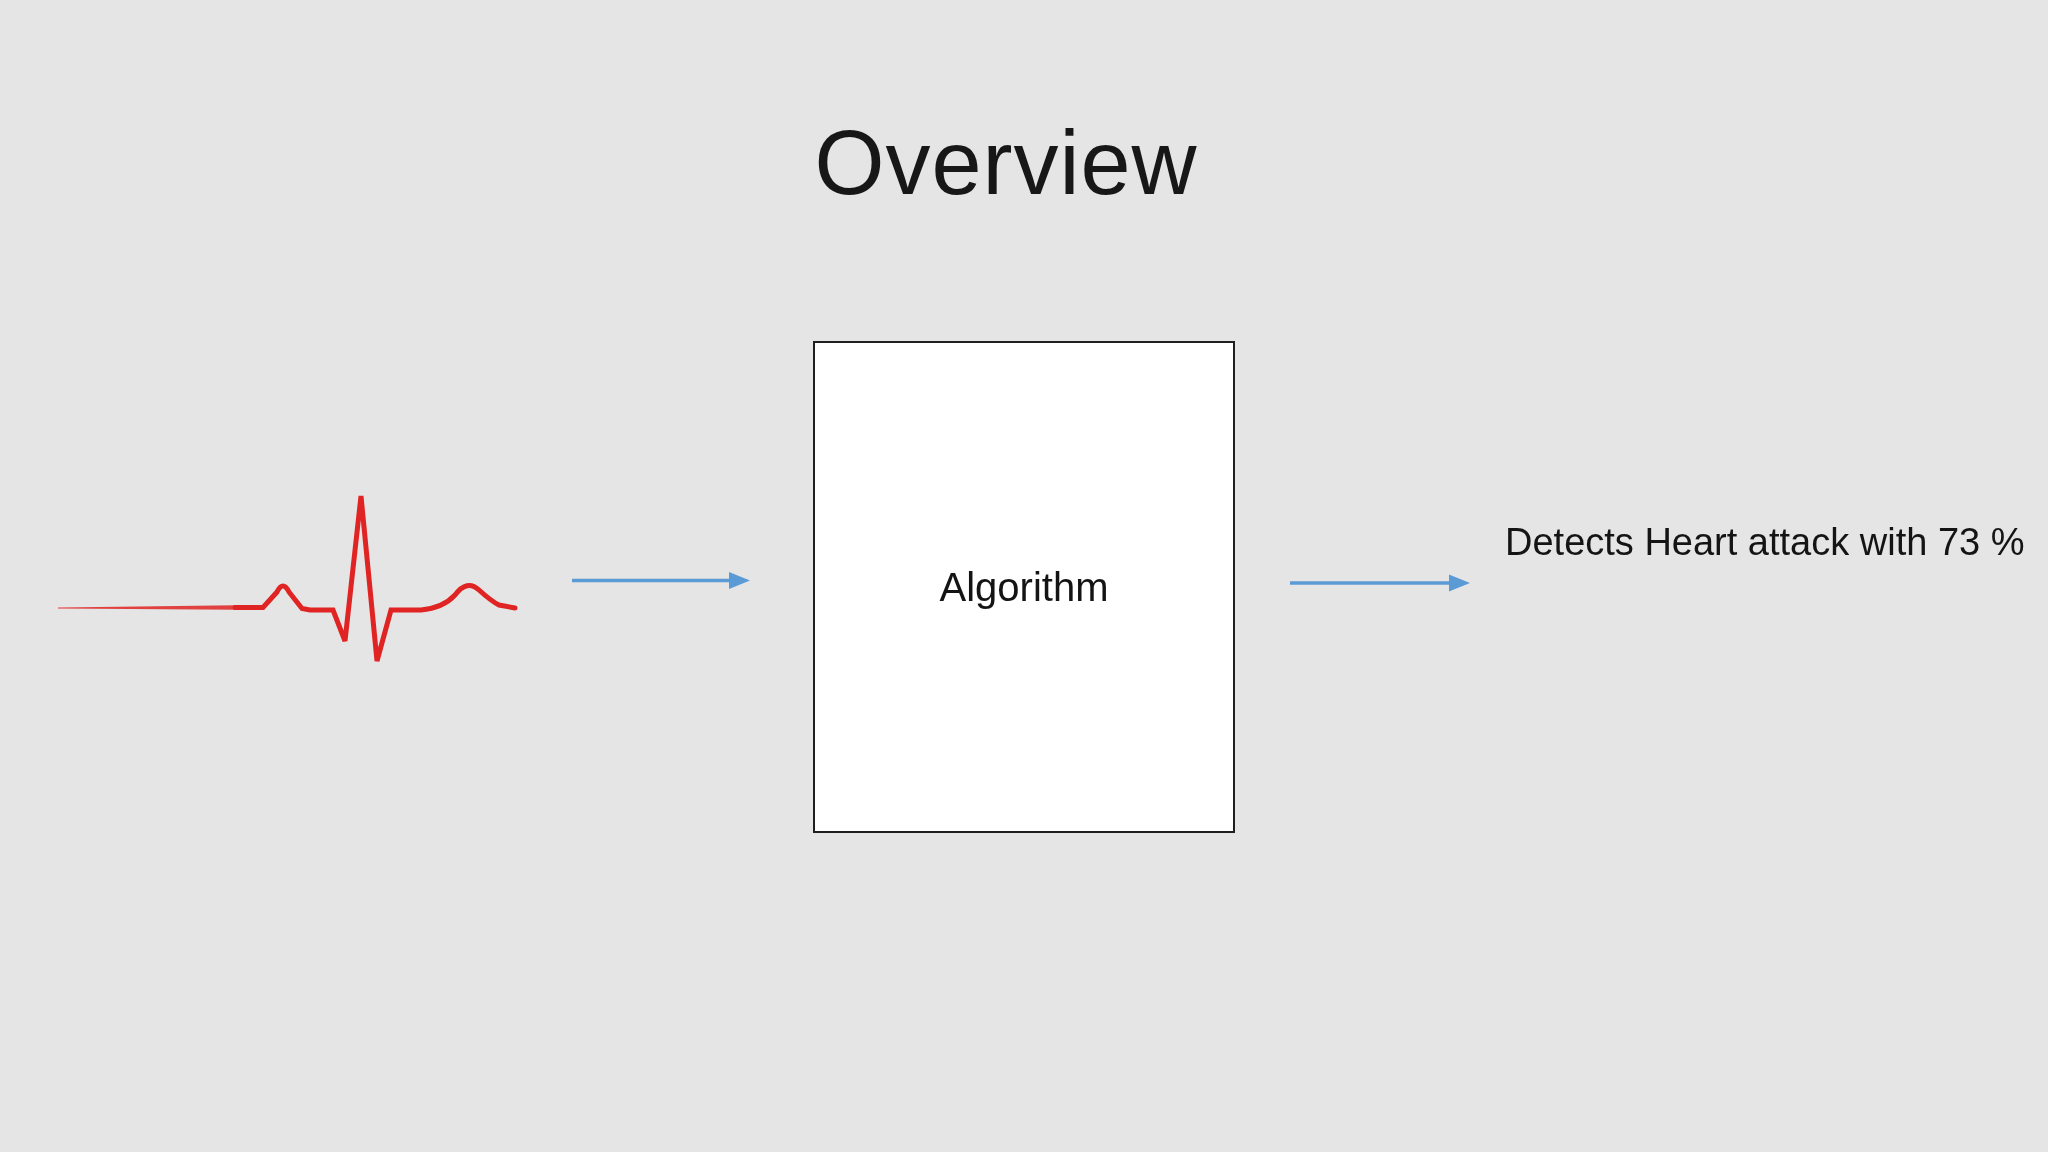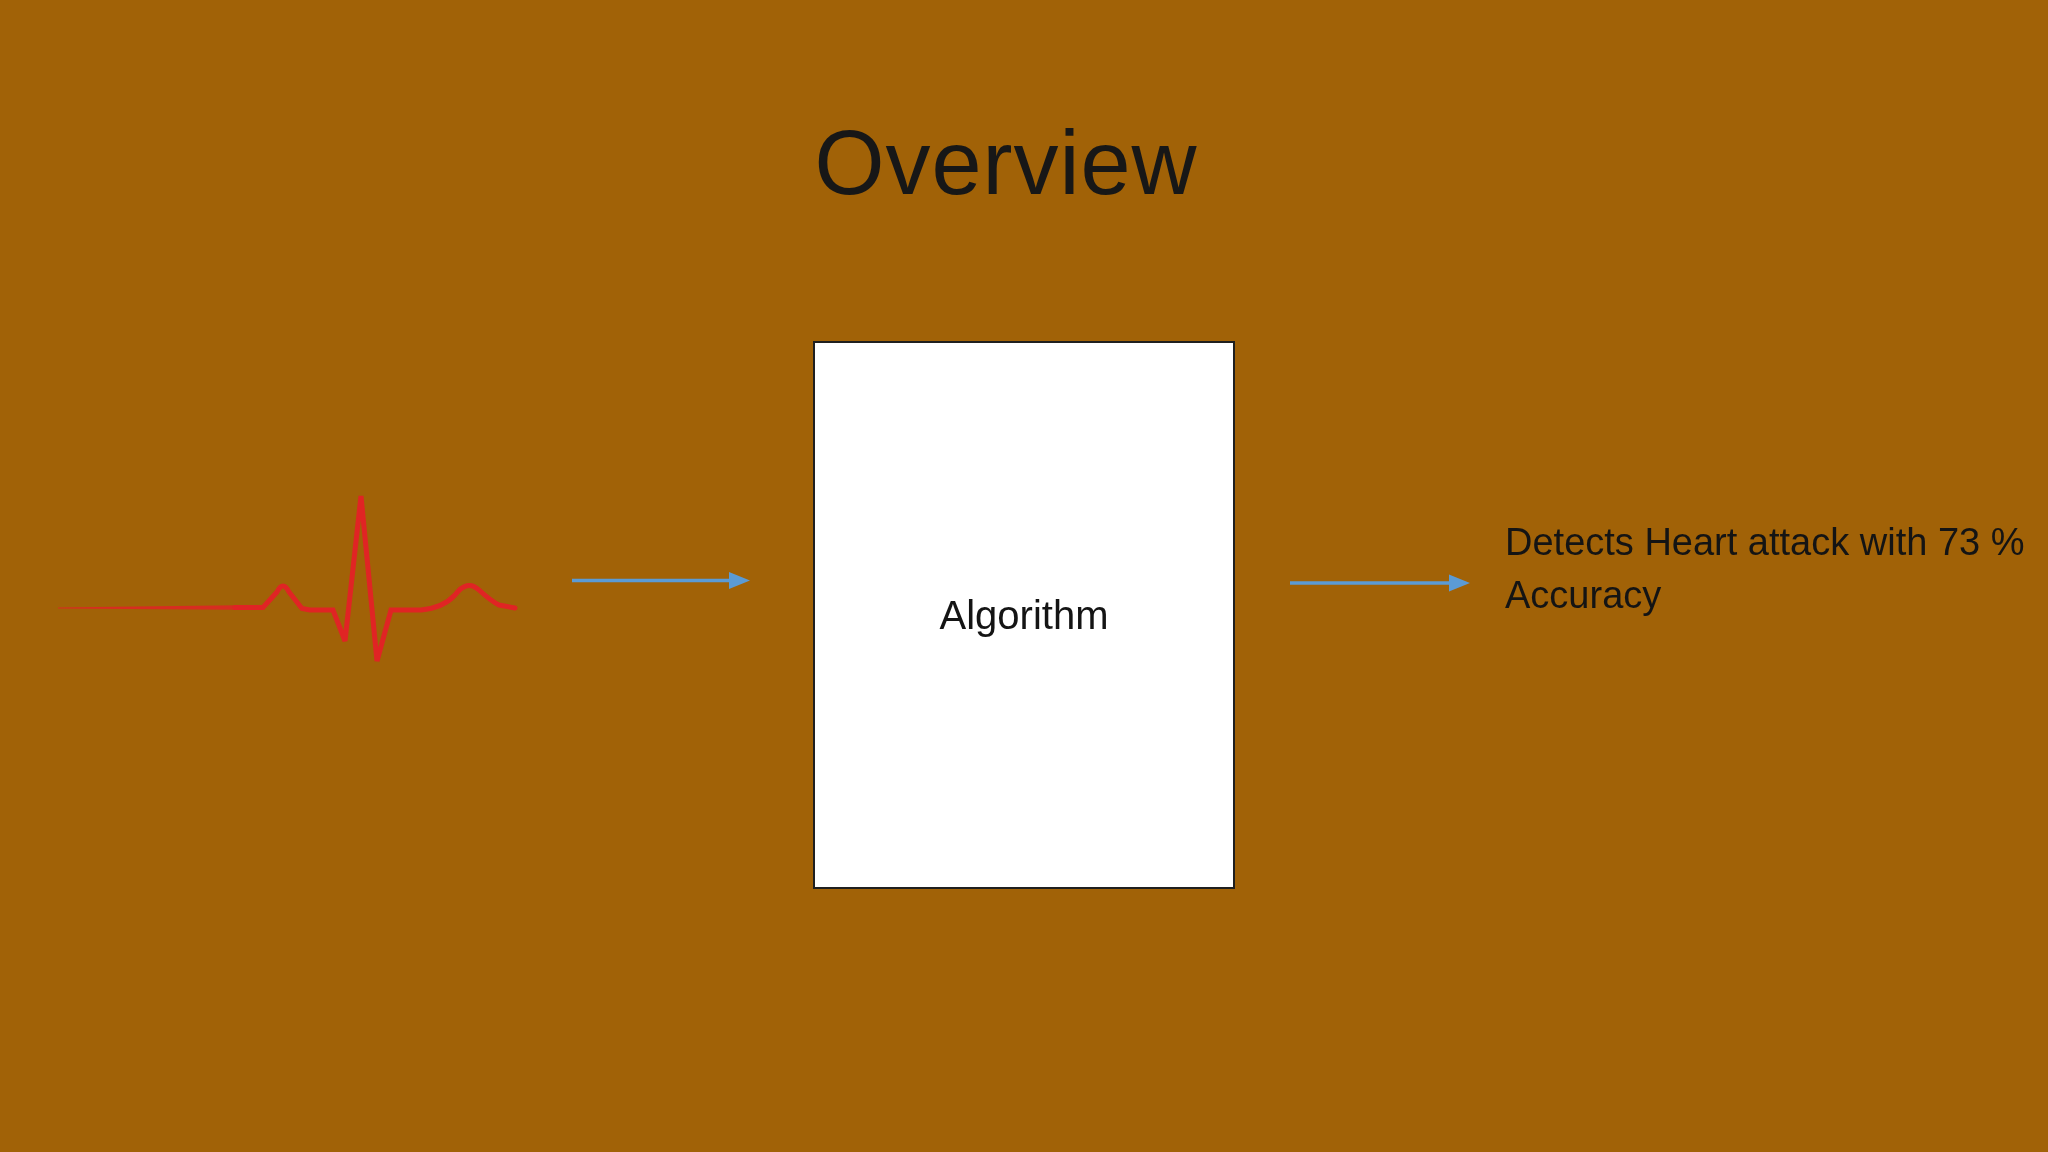--- a/index.html
+++ b/index.html
@@ -4,21 +4,21 @@
 <style>
   html, body {
     margin: 0;
     padding: 0;
     background: #ffffff;
   }
   .slide {
     position: relative;
     width: 2048px;
     height: 1152px;
-    background: #a16207;
+    background: #e5e5e5;
     overflow: hidden;
     font-family: "Liberation Sans", sans-serif;
     color: #1a1a1a;
   }
   .slide-title {
     position: absolute;
     left: 0;
     top: 112px;
     width: 2012px;
     text-align: center;
@@ -46,21 +46,21 @@
     left: 1280px;
     top: 563px;
     width: 200px;
     height: 40px;
   }
   .algorithm-box {
     position: absolute;
     left: 813px;
     top: 341px;
     width: 422px;
-    height: 548px;
+    height: 492px;
     border: 2px solid #1f1f1f;
     background: #ffffff;
     box-sizing: border-box;
     display: flex;
     align-items: center;
     justify-content: center;
   }
   .algorithm-label {
     font-size: 40px;
     color: #141414;
@@ -114,16 +114,15 @@
     <span class="algorithm-label">Algorithm</span>
   </div>
 
   <svg class="arrow-svg-2" viewBox="1280 563 200 40" xmlns="http://www.w3.org/2000/svg">
     <line x1="1290" y1="583" x2="1449" y2="583" stroke-width="3.5" stroke="#5B9BD5"></line>
     <polygon points="1449,574.5 1470,583 1449,591.5" fill="#5B9BD5"></polygon>
   </svg>
 
   <div class="output-text">
     <span class="output-line">Detects Heart attack with 73 %</span>
-    <span class="output-line">Accuracy</span>
   </div>
 
 </div>
 
 </body></html>

